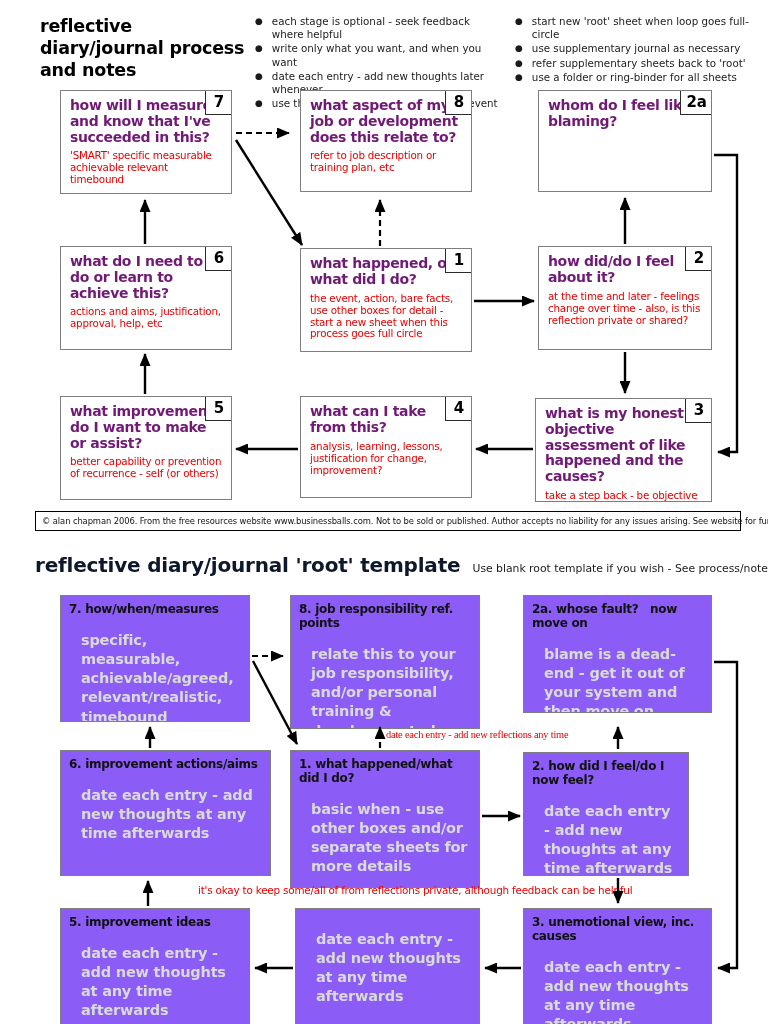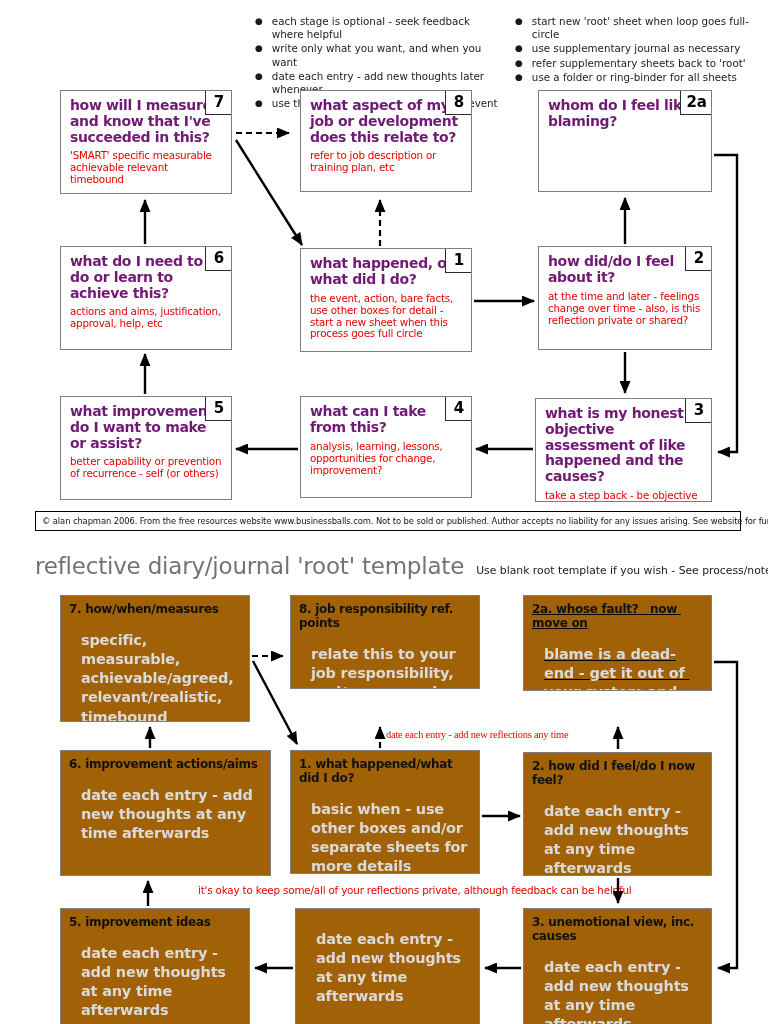--- a/index.html
+++ b/index.html
@@ -42,43 +42,44 @@
   .moveon { font-size:14.5px; font-weight:bold; }
   
   .copyright {
     position:absolute; left:35px; top:511px; width:706px; height:20px;
     border:1px solid #000; display:flex; align-items:center;
     padding-left:6px; font-size:8.4px; color:#111; white-space:nowrap;
     letter-spacing:-0.1px;
   }
   
   .tmpl-title-row { position:absolute; left:35px; top:553px; width:720px; white-space:nowrap; }
-  .tmpl-title { font-size:23px; font-weight:normal; color:#737373; letter-spacing:-0.2px; }
+  .tmpl-title { font-size:20px; font-weight:bold; color:#0f172a; letter-spacing:-0.2px; }
   .tmpl-sub { font-size:10.8px; color:#1a1a1a; margin-left:7px; }
   .tbox {
-    position:absolute; background:#a16207; border:1.5px solid #7e7e7e;
+    position:absolute; background:#8b5cf6; border:1.5px solid #7e7e7e;
     padding:6px 8px; overflow:hidden;
   }
   .tbox .thead {
     font-size:12px; font-weight:bold; color:#111; letter-spacing:-0.3px;
     white-space:pre-wrap;
   }
   .tbox .tgray {
     margin:15px 2px 0 12px; font-size:14.5px; font-weight:bold;
     line-height:1.32; color:#dadada; letter-spacing:-0.2px; white-space:pre-wrap;
   }
   .rednote { position:absolute; font-size:10.4px; color:#e60000; letter-spacing:-0.2px; white-space:nowrap; }
   
   #arrows { position:absolute; left:0; top:0; width:768px; height:1024px; pointer-events:none; z-index:2; }
 </style>
 </head>
 <body>
 
 <div id="page">
 
+  <div class="main-title">reflective diary/journal process and notes</div>
 
   <div class="bullets b1">
     <div class="bullet-row">
         <span class="dot">●</span>
         <span>each stage is optional - seek feedback where helpful</span>
       </div>
     <div class="bullet-row">
         <span class="dot">●</span>
         <span>write only what you want, and when you want</span>
       </div>
@@ -148,65 +149,65 @@
 
   <div class="pbox" style="left:60px; top:396px; width:172px; height:104px;">
     <div class="badge">5</div>
     <div class="heading">what improvement do I want to make or assist?</div>
     <div class="note">better capability or prevention of recurrence -  self (or others)</div>
   </div>
 
   <div class="pbox" style="left:300px; top:396px; width:172px; height:102px;">
     <div class="badge">4</div>
     <div class="heading">what can I take from this?</div>
-    <div class="note">analysis, learning, lessons, opportunities for change, improvement?</div>
+    <div class="note">analysis, learning, lessons, justification for change, improvement?</div>
   </div>
 
   <div class="pbox" style="left:535px; top:398px; width:177px; height:104px;">
     <div class="badge">3</div>
     <div class="heading">what is my honest objective assessment of like happened and the causes?</div>
     <div class="note">take a step back - be objective</div>
   </div>
 
   <div class="copyright">© alan chapman 2006. From the free resources website www.businessballs.com. Not to be sold or published. Author accepts no liability for any issues arising. See website for further details.</div>
 
   <div class="tmpl-title-row">
     <span class="tmpl-title">reflective diary/journal 'root' template</span>
     <span class="tmpl-sub">Use blank root template if you wish - See process/notes sheet. Ref: ____________</span>
   </div>
 
   <div class="tbox" style="left:60px; top:595px; width:190px; height:127px;">
     <div class="thead">7. how/when/measures</div>
     <div class="tgray">specific, measurable, achievable/agreed, relevant/realistic, timebound</div>
   </div>
-  <div class="tbox" style="left:290px; top:595px; width:190px; height:94px;">
+  <div class="tbox" style="left:290px; top:595px; width:190px; height:134px;">
     <div class="thead">8. job responsibility ref. points</div>
     <div class="tgray">relate this to your job responsibility, and/or personal  training &amp; development plan</div>
   </div>
-  <div class="tbox" style="left:523px; top:595px; width:189px; height:96px;text-decoration:underline;">
+  <div class="tbox" style="left:523px; top:595px; width:189px; height:118px;">
     <div class="thead">2a. whose fault?   now move on</div>
     <div class="tgray">blame is a dead-end - get it out of your system and then move on</div>
   </div>
 
   <div class="rednote" style="left:386px; top:729px;font-family:Liberation Serif, serif;">date each entry - add new reflections any time</div>
 
   <div class="tbox" style="left:60px; top:750px; width:211px; height:126px;">
     <div class="thead">6. improvement actions/aims</div>
     <div class="tgray">date each entry - add new thoughts at any time afterwards</div>
   </div>
-  <div class="tbox" style="left:290px; top:750px; width:190px; height:124px;">
+  <div class="tbox" style="left:290px; top:750px; width:190px; height:138px;">
     <div class="thead">1. what happened/what did I do?</div>
     <div class="tgray">basic when - use other boxes and/or separate sheets for more details</div>
   </div>
-  <div class="tbox" style="left:523px; top:752px; width:189px; height:124px;">
+  <div class="tbox" style="left:523px; top:752px; width:166px; height:124px;">
     <div class="thead">2. how did I feel/do I now feel?</div>
     <div class="tgray">date each entry - add new thoughts at any time afterwards</div>
   </div>
 
-  <div class="rednote" style="left:198px; top:884px;">it's okay to keep some/all of your reflections private, although feedback can be helpful</div>
+  <div class="rednote" style="left:198px; top:884px;">it's okay to keep some/all of from reflections private, although feedback can be helpful</div>
 
   <div class="tbox" style="left:60px; top:908px; width:190px; height:140px;">
     <div class="thead">5. improvement ideas</div>
     <div class="tgray">date each entry - add new thoughts at any time afterwards</div>
   </div>
   <div class="tbox" style="left:295px; top:908px; width:185px; height:140px;">
     <div class="tgray">date each entry - add new thoughts at any time afterwards</div>
   </div>
   <div class="tbox" style="left:523px; top:908px; width:189px; height:140px;">
     <div class="thead">3. unemotional view, inc. causes</div>

